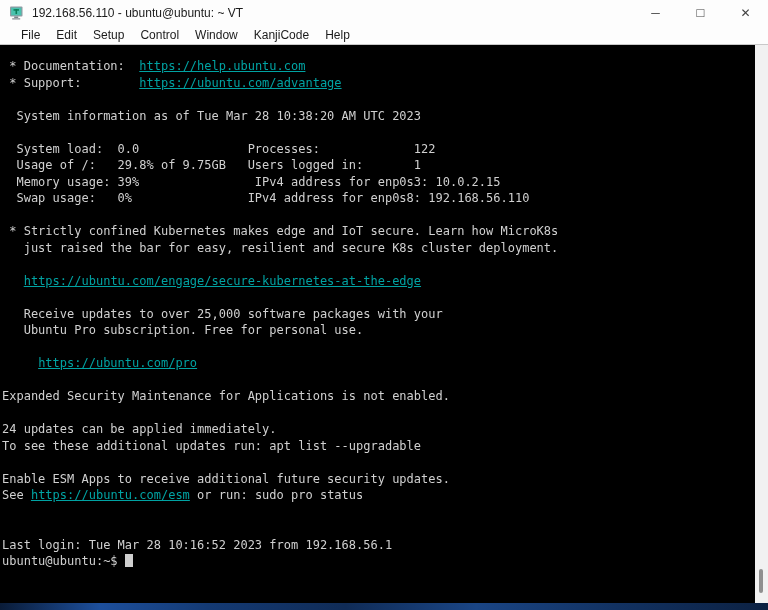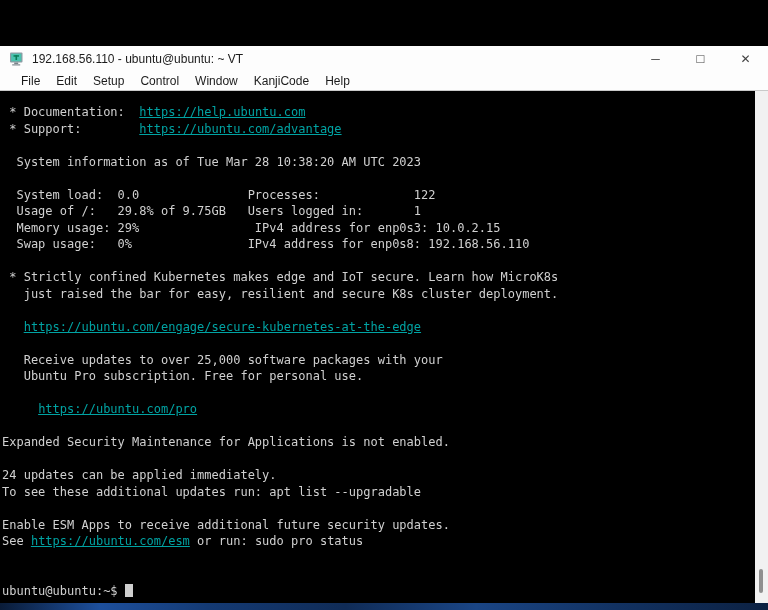--- a/index.html
+++ b/index.html
@@ -1,21 +1,21 @@
 <!DOCTYPE html>
 <html><head>
 <meta charset="utf-8">
 <style>
   * { margin:0; padding:0; box-sizing:border-box; }
   html,body { width:768px; height:610px; overflow:hidden; background:#000; }
   .window { width:768px; height:610px; display:flex; flex-direction:column;
             font-family:"Liberation Sans", sans-serif; }
 
   
-  .titlebar { flex:0 0 26px; height:26px; background:#fdfdfd; display:flex; align-items:center;margin-top:46px; }
+  .titlebar { flex:0 0 26px; height:26px; background:#fdfdfd; display:flex; align-items:center; }
   .app-icon { width:15px; height:14px; margin-left:9px; flex:0 0 auto; display:block; }
   .title { font-size:12px; color:#1b1b1b; margin-left:8px; flex:1 1 auto; white-space:nowrap; overflow:hidden; }
   .controls { display:flex; height:100%; flex:0 0 auto; }
   .ctrl { width:45px; height:100%; display:flex; align-items:center; justify-content:center;
           color:#404040; cursor:default; }
   .glyph-min { font-size:12px; line-height:1; }
   .glyph-max { font-size:13px; line-height:1; transform:translateY(-1px); }
   .glyph-close { font-size:12px; line-height:1; }
 
   
@@ -83,21 +83,21 @@
 
   <div class="term-row">
     <div class="terminal" id="terminal-output">
         <div class="term-line"><span> * Documentation:  </span><span class="term-link">https://help.ubuntu.com</span></div>
         <div class="term-line"><span> * Support:        </span><span class="term-link">https://ubuntu.com/advantage</span></div>
         <div class="term-line"> </div>
         <div class="term-line"><span>  System information as of Tue Mar 28 10:38:20 AM UTC 2023</span></div>
         <div class="term-line"> </div>
         <div class="term-line"><span>  System load:  0.0               Processes:             122</span></div>
         <div class="term-line"><span>  Usage of /:   29.8% of 9.75GB   Users logged in:       1</span></div>
-        <div class="term-line"><span>  Memory usage: 29%                IPv4 address for enp0s3: 10.0.2.15</span></div>
+        <div class="term-line"><span>  Memory usage: 39%                IPv4 address for enp0s3: 10.0.2.15</span></div>
         <div class="term-line"><span>  Swap usage:   0%                IPv4 address for enp0s8: 192.168.56.110</span></div>
         <div class="term-line"> </div>
         <div class="term-line"><span> * Strictly confined Kubernetes makes edge and IoT secure. Learn how MicroK8s</span></div>
         <div class="term-line"><span>   just raised the bar for easy, resilient and secure K8s cluster deployment.</span></div>
         <div class="term-line"> </div>
         <div class="term-line"><span>   </span><span class="term-link">https://ubuntu.com/engage/secure-kubernetes-at-the-edge</span></div>
         <div class="term-line"> </div>
         <div class="term-line"><span>   Receive updates to over 25,000 software packages with your</span></div>
         <div class="term-line"><span>   Ubuntu Pro subscription. Free for personal use.</span></div>
         <div class="term-line"> </div>
@@ -105,20 +105,21 @@
         <div class="term-line"> </div>
         <div class="term-line"><span>Expanded Security Maintenance for Applications is not enabled.</span></div>
         <div class="term-line"> </div>
         <div class="term-line"><span>24 updates can be applied immediately.</span></div>
         <div class="term-line"><span>To see these additional updates run: apt list --upgradable</span></div>
         <div class="term-line"> </div>
         <div class="term-line"><span>Enable ESM Apps to receive additional future security updates.</span></div>
         <div class="term-line"><span>See </span><span class="term-link">https://ubuntu.com/esm</span><span> or run: sudo pro status</span></div>
         <div class="term-line"> </div>
         <div class="term-line"> </div>
+        <div class="term-line"><span>Last login: Tue Mar 28 10:16:52 2023 from 192.168.56.1</span></div>
         <div class="term-line"><span>ubuntu@ubuntu:~$ </span><span class="term-cursor"></span></div>
       </div>
     <div class="scrollbar">
       <div class="sb-thumb"></div>
     </div>
   </div>
 
   <div class="bottom-strip"></div>
 
 </div>

